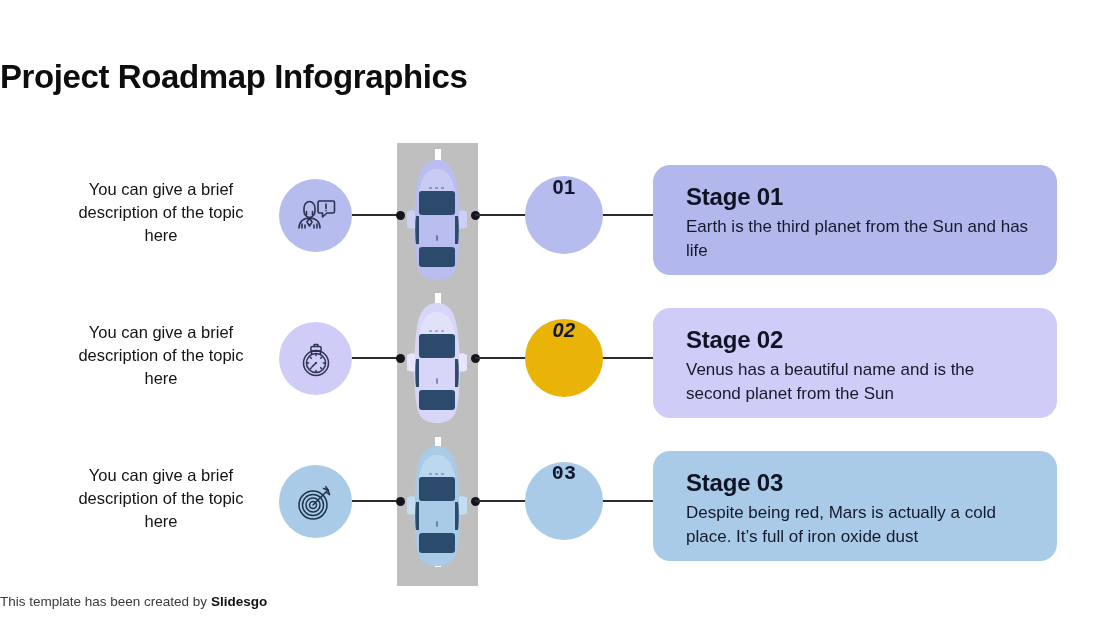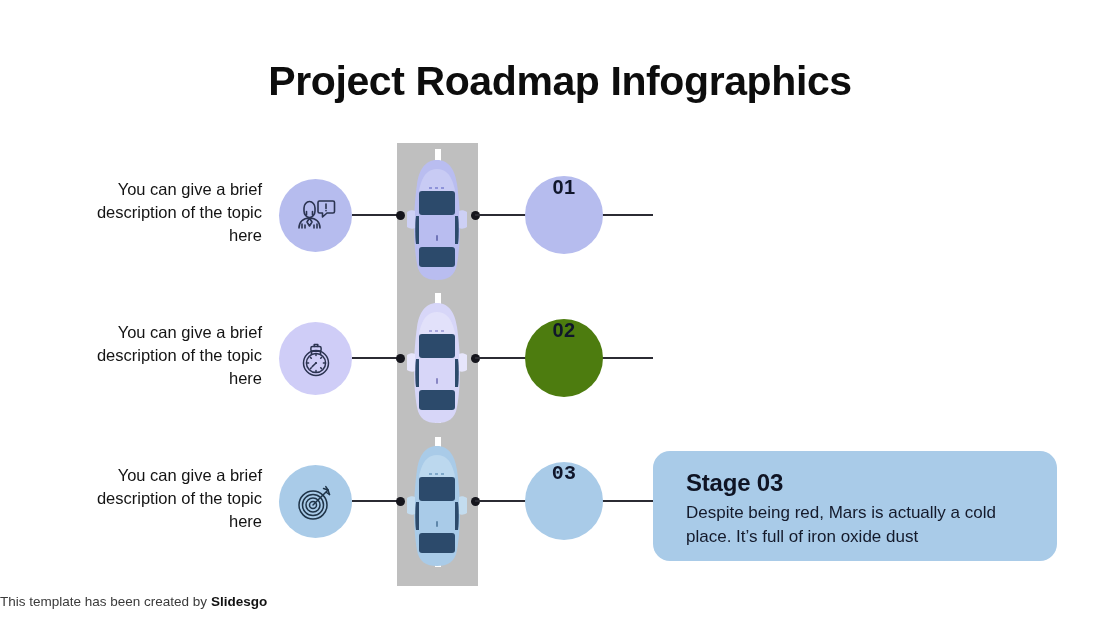--- a/index.html
+++ b/index.html
@@ -15,22 +15,21 @@
     font-family: "Liberation Sans", sans-serif;
     color: #10162b;
   }
 
   
   .page-title {
     position: absolute;
     top: 58px;
     left: 0;
     width: 1120px;
-    text-align: center;
-    font-size: 41px;
+    font-size: 33px;
     font-weight: bold;
     letter-spacing: -0.4px;
     color: #0d0d0d;
   }
 
   
   .road {
     position: absolute;
     left: 397px;
     top: 143px;
@@ -56,21 +55,21 @@
   .row-1 { top: 160px; }
   .row-2 { top: 303px; }
   .row-3 { top: 446px; }
 
   
   .left-text {
     position: absolute;
     left: 60px;
     top: 18px;
     width: 202px;
-    text-align: right;
+    text-align: center;
     font-size: 16.5px;
     line-height: 23px;
     color: #141414;
   }
 
   
   .icon-circle {
     position: absolute;
     left: 279px;
     top: 19px;
@@ -263,20 +262,24 @@
 
   <div class="conn-left"></div>
   <div class="dot dot-left"></div>
   <div class="dot dot-right"></div>
   <div class="conn-right"></div>
 
   <div class="num-circle" style="background:#b6bcee;">
     <span>01</span>
   </div>
 
+  <div class="card" style="background:#b3b8ec;">
+    <div class="card-title">Stage 01</div>
+    <div class="card-desc">Earth is the third planet from the Sun and has life</div>
+  </div>
 </div>
 
 <div class="row row-2">
   <div class="left-text">You can give a brief description of the topic here</div>
 
   <div class="icon-circle" style="background:#cfcdf7;">
     <span>
       <svg width="38" height="40" viewBox="0 0 38 40" fill="none" stroke="#2b3350" stroke-width="1.5" stroke-linecap="round" stroke-linejoin="round">
         <circle cx="19" cy="24" r="12.5"></circle>
         <circle cx="19" cy="24" r="9.6"></circle>
@@ -289,24 +292,28 @@
         <path d="M13.4 18.4 L14.3 19.3 M23.7 28.7 L24.6 29.6 M24.6 18.4 L23.7 19.3 M14.3 28.7 L13.4 29.6"></path>
       </svg>
     </span>
   </div>
 
   <div class="conn-left"></div>
   <div class="dot dot-left"></div>
   <div class="dot dot-right"></div>
   <div class="conn-right"></div>
 
-  <div class="num-circle" style="background:#4d7c0f;">
+  <div class="num-circle" style="background:#eab308;font-style:italic;">
     <span>02</span>
   </div>
 
+  <div class="card" style="background:#cfcdf7;">
+    <div class="card-title">Stage 02</div>
+    <div class="card-desc">Venus has a beautiful name and is the second planet from the Sun</div>
+  </div>
 </div>
 
 <div class="row row-3">
   <div class="left-text">You can give a brief description of the topic here</div>
 
   <div class="icon-circle" style="background:#a9cbe8;">
     <span>
       <svg width="40" height="40" viewBox="0 0 40 40" fill="none" stroke="#1f3448" stroke-width="1.5" stroke-linecap="round" stroke-linejoin="round">
         <circle cx="17" cy="23" r="14"></circle>
         <circle cx="17" cy="23" r="10.5"></circle>

